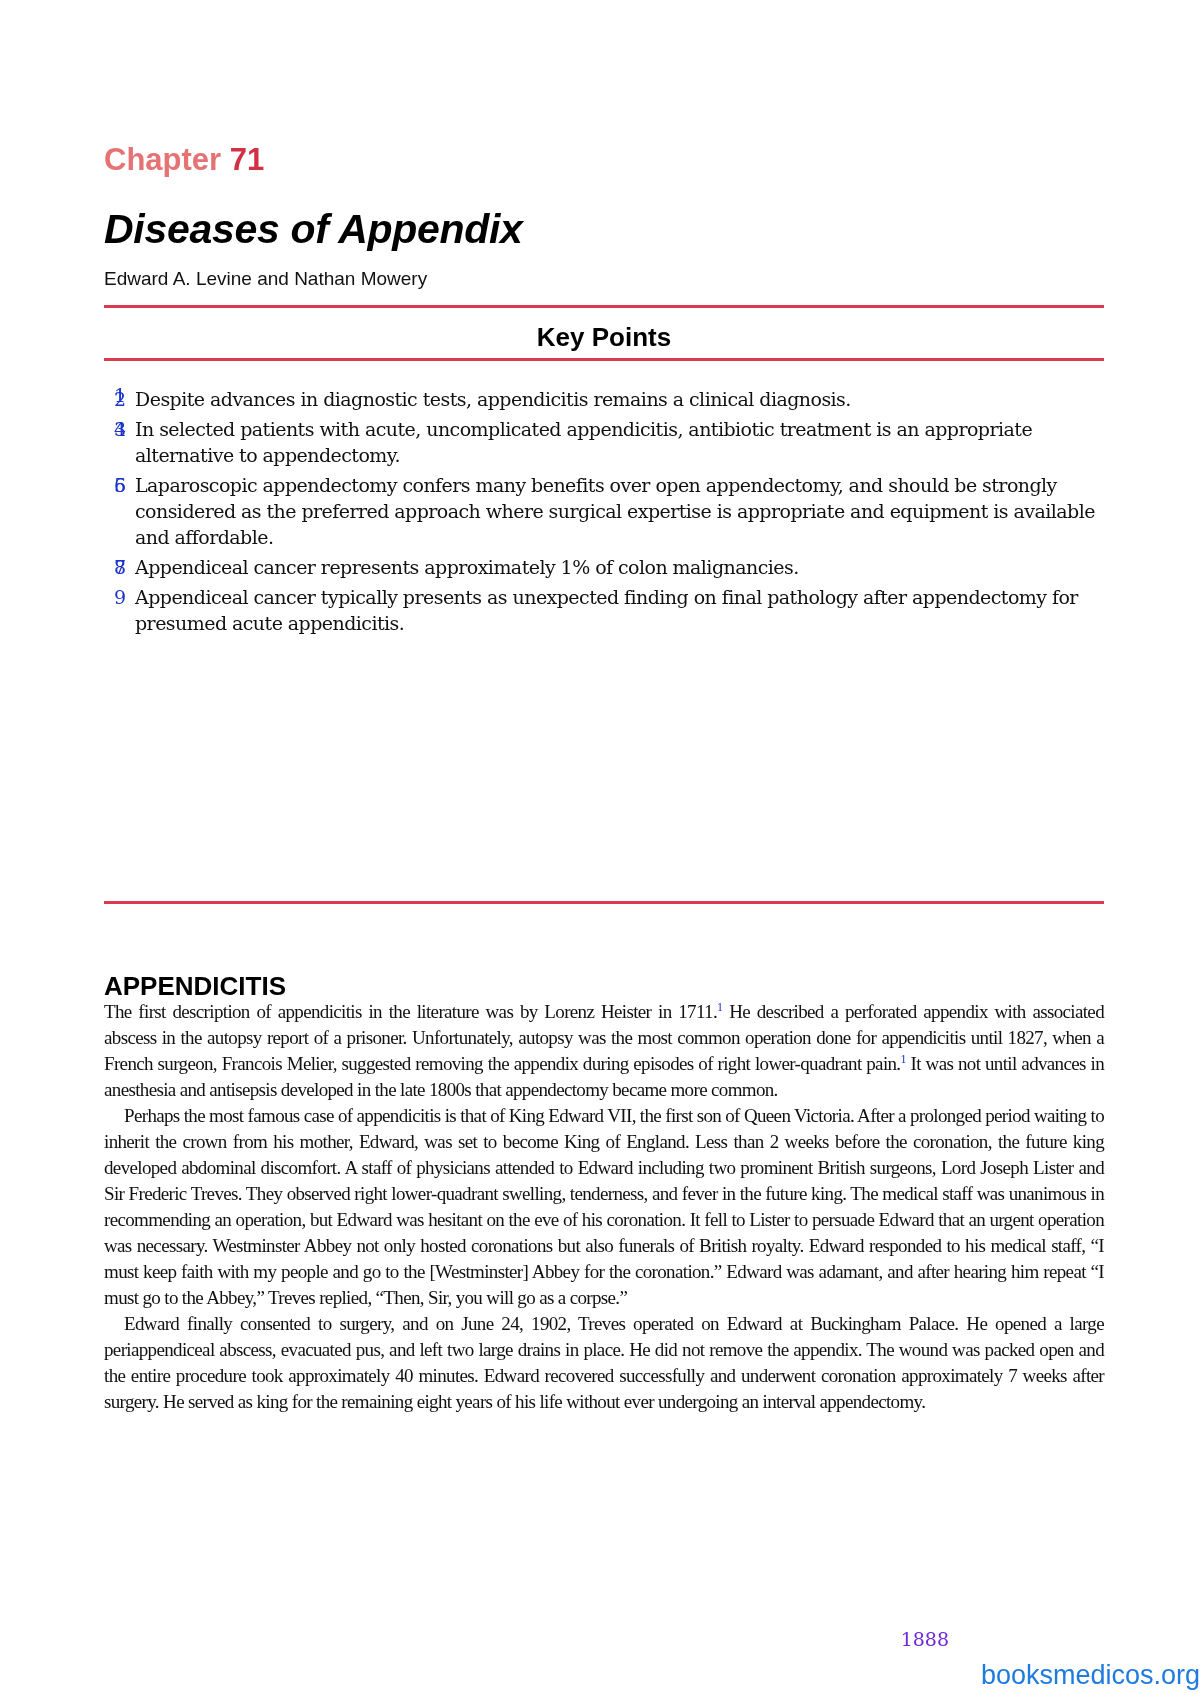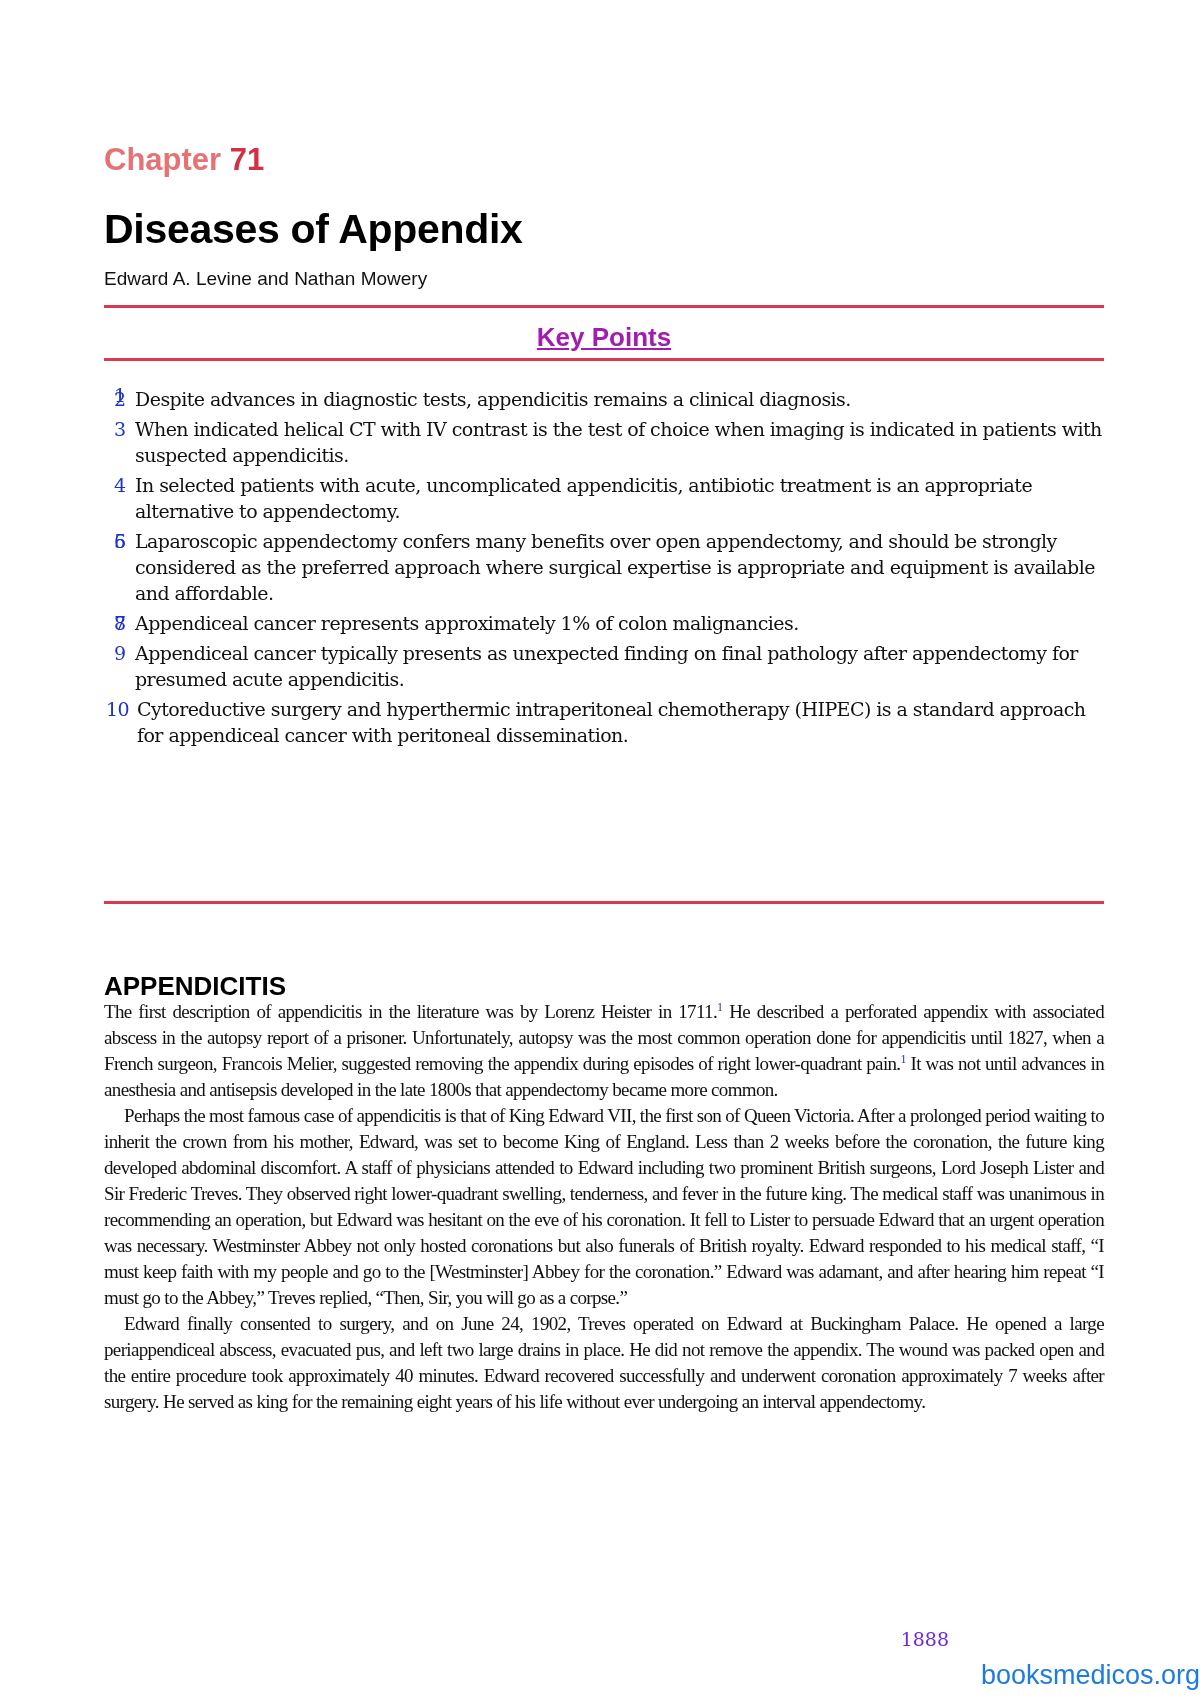--- a/index.html
+++ b/index.html
@@ -8,31 +8,32 @@
   .chapter {
     position: absolute; top: 142px; left: 0;
     font-family: Liberation Sans, sans-serif; font-weight: bold; font-size: 31px;
   }
   .chapter .word { color: #e57373; }
   .chapter .num { color: #d32f45; }
   .title {
     position: absolute; top: 206px; left: 0;
     font-family: "Liberation Sans", sans-serif; font-weight: bold; font-size: 41px; color: #000;
     letter-spacing: -0.3px;
+    font-style: italic;
   }
   .authors {
     position: absolute; top: 268px; left: 0;
     font-family: "Liberation Sans", sans-serif; font-size: 19px; color: #111;
   }
   .rule {
     position: absolute; left: 0; width: 1000px; height: 3px; background: #d93a4f;
   }
   .kp-title {
     position: absolute; top: 322px; left: 0; width: 1000px; text-align: center;
-    font-family: "Liberation Sans", sans-serif; font-weight: bold; font-size: 26px; color: #a21caf; text-decoration: underline;
+    font-family: "Liberation Sans", sans-serif; font-weight: bold; font-size: 26px; color: #000000;
   }
   .kp-list {
     position: absolute; top: 382px; left: 0; width: 1000px; margin: 0; padding: 0; list-style: none;
     font-family: "DejaVu Serif", serif; font-size: 19px; line-height: 26px; color: #111;
   }
   .kp-item { position: relative; padding-left: 31px; margin-bottom: 4px; letter-spacing: -0.55px; }
   .kp-item.ten { padding-left: 33px; }
   .kp-num { position: absolute; left: 10px; top: 0; color: #1a33cc; }
   .kp-item.ten .kp-num { left: 2px; }
   .section-head {
@@ -67,28 +68,27 @@
   <div class="title">Diseases of Appendix</div>
   <div class="authors">Edward A. Levine and Nathan Mowery</div>
 
   <div class="rule" style="top:305px"></div>
   <div class="kp-title">Key Points</div>
   <div class="rule" style="top:358px"></div>
 
   <ol class="kp-list">
     <li class="kp-item"><span class="kp-num">1</span></li>
     <li class="kp-item"><span class="kp-num">2</span><span>Despite advances in diagnostic tests, appendicitis remains a clinical diagnosis.</span></li>
-    <li class="kp-item"><span class="kp-num">3</span><span>When indicated helical CT with IV contrast is the test of choice when imaging is indicated in patients with suspected appendicitis.</span></li>
+    <li class="kp-item"><span class="kp-num">3</span></li>
     <li class="kp-item"><span class="kp-num">4</span><span>In selected patients with acute, uncomplicated appendicitis, antibiotic treatment is an appropriate alternative to appendectomy.</span></li>
     <li class="kp-item"><span class="kp-num">5</span></li>
     <li class="kp-item"><span class="kp-num">6</span><span>Laparoscopic appendectomy confers many benefits over open appendectomy, and should be strongly considered as the preferred approach where surgical expertise is appropriate and equipment is available and affordable.</span></li>
     <li class="kp-item"><span class="kp-num">7</span></li>
     <li class="kp-item"><span class="kp-num">8</span><span>Appendiceal cancer represents approximately 1% of colon malignancies.</span></li>
     <li class="kp-item"><span class="kp-num">9</span><span>Appendiceal cancer typically presents as unexpected finding on final pathology after appendectomy for presumed acute appendicitis.</span></li>
-    <li class="kp-item ten"><span class="kp-num">10</span><span>Cytoreductive surgery and hyperthermic intraperitoneal chemotherapy (HIPEC) is a standard approach for appendiceal cancer with peritoneal dissemination.</span></li>
   </ol>
 
   <div class="rule" style="top:901px"></div>
 
   <div class="section-head">APPENDICITIS</div>
 
   <div class="body-text">
     <p><span>The first description of appendicitis in the literature was by Lorenz Heister in 1711.</span><sup>1</sup><span> He described a perforated appendix with associated abscess in the autopsy report of a prisoner. Unfortunately, autopsy was the most common operation done for appendicitis until 1827, when a French surgeon, Francois Melier, suggested removing the appendix during episodes of right lower-quadrant pain.</span><sup>1</sup><span> It was not until advances in anesthesia and antisepsis developed in the late 1800s that appendectomy became more common.</span></p>
     <p class="indent">Perhaps the most famous case of appendicitis is that of King Edward VII, the first son of Queen Victoria. After a prolonged period waiting to inherit the crown from his mother, Edward, was set to become King of England. Less than 2 weeks before the coronation, the future king developed abdominal discomfort. A staff of physicians attended to Edward including two prominent British surgeons, Lord Joseph Lister and Sir Frederic Treves. They observed right lower-quadrant swelling, tenderness, and fever in the future king. The medical staff was unanimous in recommending an operation, but Edward was hesitant on the eve of his coronation. It fell to Lister to persuade Edward that an urgent operation was necessary. Westminster Abbey not only hosted coronations but also funerals of British royalty. Edward responded to his medical staff, “I must keep faith with my people and go to the [Westminster] Abbey for the coronation.” Edward was adamant, and after hearing him repeat “I must go to the Abbey,” Treves replied, “Then, Sir, you will go as a corpse.”</p>
     <p class="indent">Edward finally consented to surgery, and on June 24, 1902, Treves operated on Edward at Buckingham Palace. He opened a large periappendiceal abscess, evacuated pus, and left two large drains in place. He did not remove the appendix. The wound was packed open and the entire procedure took approximately 40 minutes. Edward recovered successfully and underwent coronation approximately 7 weeks after surgery. He served as king for the remaining eight years of his life without ever undergoing an interval appendectomy.</p>

